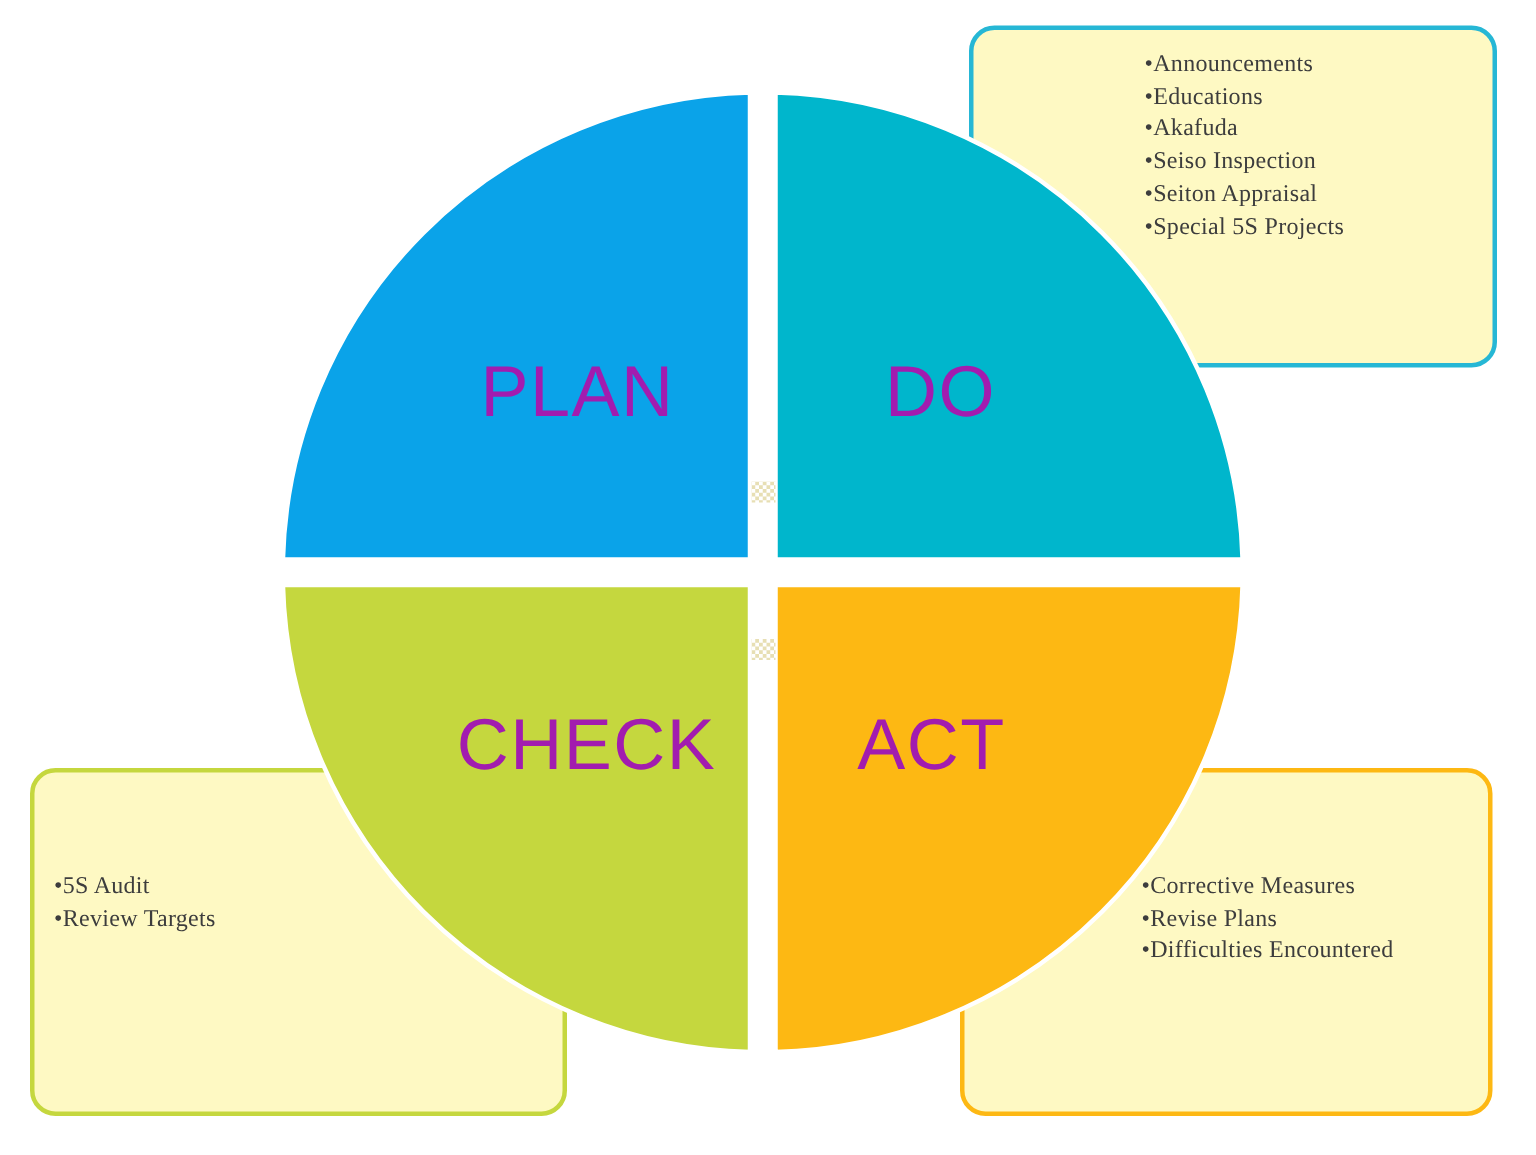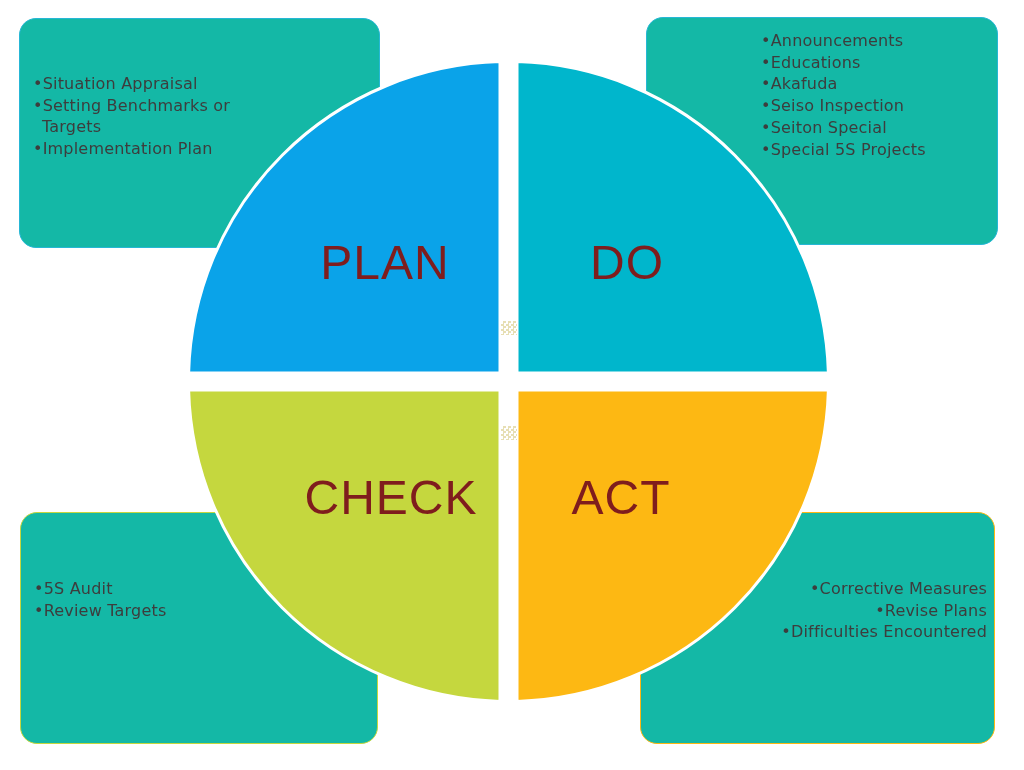--- a/index.html
+++ b/index.html
@@ -2,42 +2,42 @@
 <html><head>
 <meta charset="utf-8">
 <style>
   html,body { margin:0; padding:0; background:#fff; }
   .canvas {
     position:relative; width:1024px; height:770px; background:#ffffff;
     font-family:"DejaVu Sans", sans-serif; overflow:hidden;
   }
   
   .info-box {
-    position:absolute; background:#14b8a6; border:1px solid #14532d;
+    position:absolute; background:#fef9c3; border:3px solid #14532d;
     border-radius:17px; box-sizing:border-box; color:#3d3d3d;
-    font-size:16px; line-height:21.7px; letter-spacing:0.2px;
+    font-size:16px; line-height:21.7px; letter-spacing:0.2px;font-family:Liberation Serif, serif;
   }
   .info-box ul { list-style:none; margin:0; padding:0; }
   .info-box li { padding-left:9px; text-indent:-9px; }
   .info-box li::before { content:"\2022"; }
   #box-plan  { left:19px;  top:18px;  width:361px; height:230px; padding:54px 10px 0 13px; }
   #box-plan ul  { width:215px; }
   #box-do    { left:646px; top:17px;  width:352px; height:228px; padding:12px 8px 0 114px; }
   #box-do ul    { width:220px; }
   #box-check { left:20px;  top:512px; width:358px; height:232px; padding:65px 10px 0 13px; }
   #box-check ul { width:165px; }
   #box-act   { left:640px; top:512px; width:355px; height:232px; padding:65px 8px 0 118px; }
-  #box-act ul   { width:228px;text-align:right; }
+  #box-act ul   { width:228px; }
 
   
   .circle { position:absolute; left:188px; top:61px; width:641px; height:641px; }
   .circle svg { position:absolute; left:0; top:0; display:block; }
   .quad-label {
     position:absolute; transform:translate(-50%,-50%);
-    color:#7f1d1d; font-family:"Liberation Sans", sans-serif;
+    color:#a21caf; font-family:"Liberation Sans", sans-serif;
     font-size:48px; font-weight:400; letter-spacing:1px; white-space:nowrap;
   }
   #label-plan  { left:197px; top:201px; }
   #label-do    { left:439px; top:201px; }
   #label-check { left:203px; top:436px; }
   #label-act   { left:433px; top:436px; }
 
   
   .stamp {
     position:absolute; width:16px; height:14px;
@@ -45,35 +45,28 @@
     background-size:5px 5px; opacity:0.95;
   }
   #stamp-top    { left:501px; top:321px; }
   #stamp-bottom { left:501px; top:426px; }
 </style>
 </head>
 <body>
 
 <div class="canvas">
 
-  <div class="info-box" id="box-plan" style="border-color: rgb(38, 183, 213);">
-    <ul>
-      <li>Situation Appraisal</li>
-      <li>Setting Benchmarks or Targets</li>
-      <li>Implementation Plan</li>
-    </ul>
-  </div>
 
   <div class="info-box" id="box-do" style="border-color: rgb(38, 183, 213);">
     <ul>
       <li>Announcements</li>
       <li>Educations</li>
       <li>Akafuda</li>
       <li>Seiso Inspection</li>
-      <li>Seiton Special</li>
+      <li>Seiton Appraisal</li>
       <li>Special 5S Projects</li>
     </ul>
   </div>
 
   <div class="info-box" id="box-check" style="border-color: rgb(197, 215, 62);">
     <ul>
       <li>5S Audit</li>
       <li>Review Targets</li>
     </ul>
   </div>

